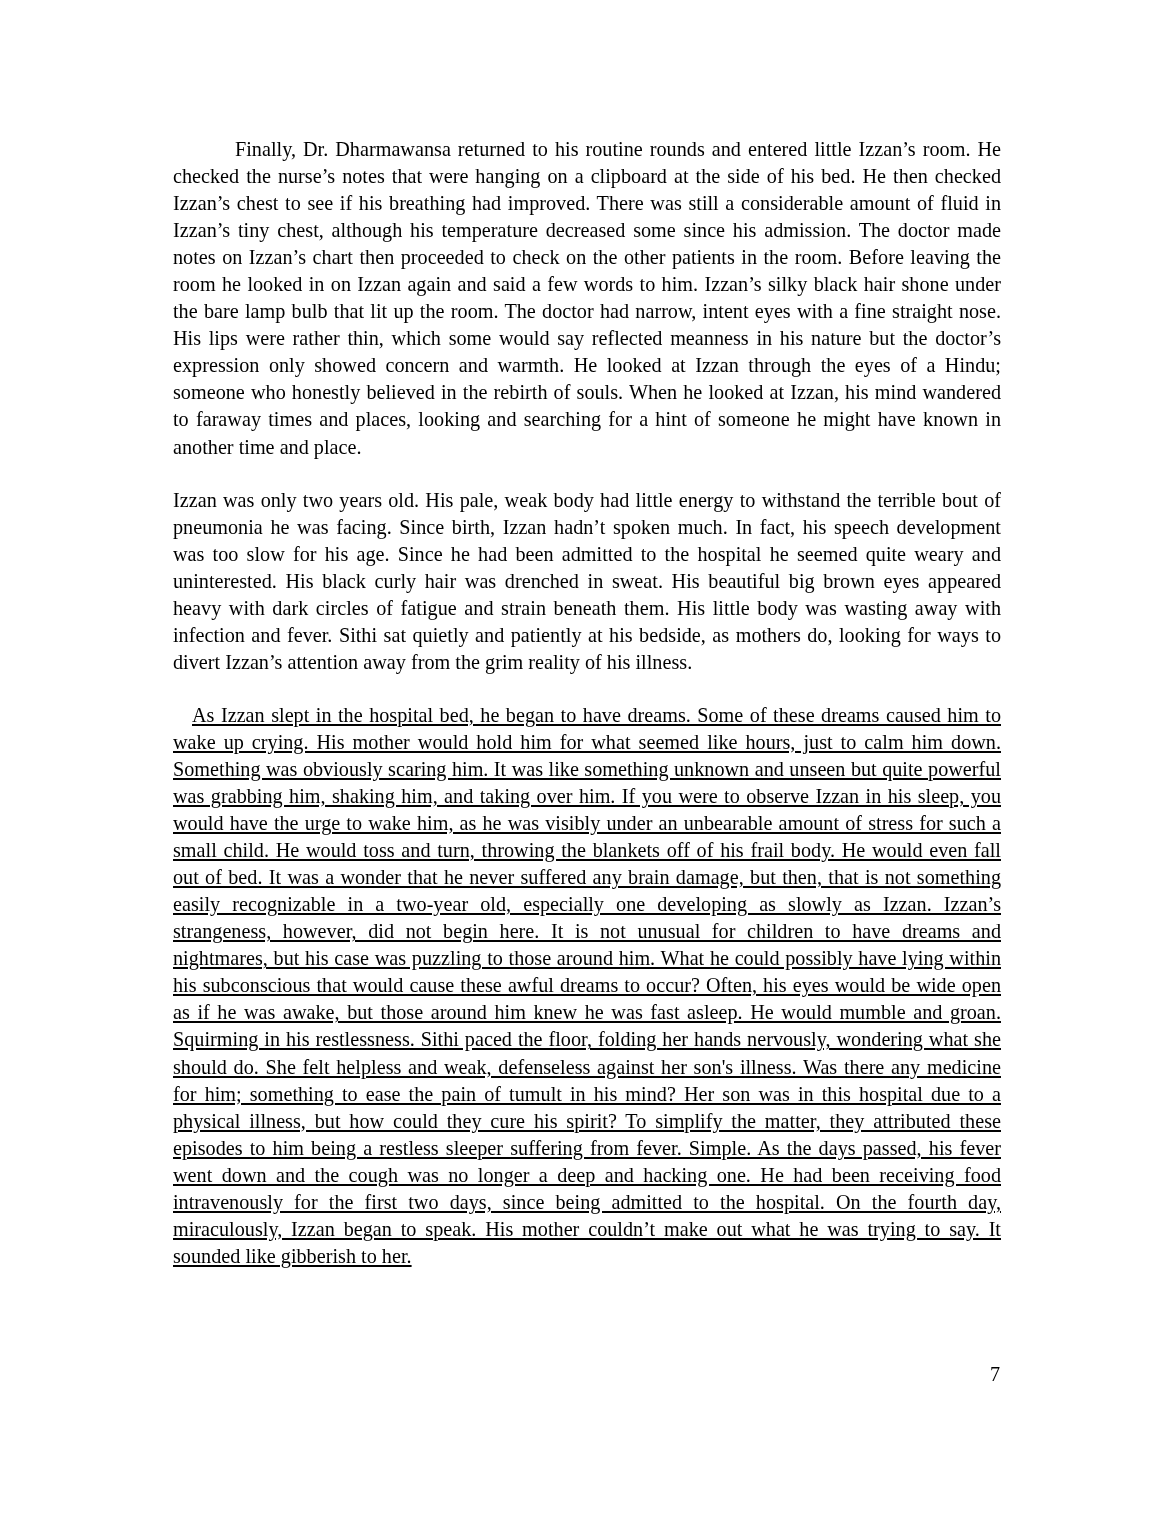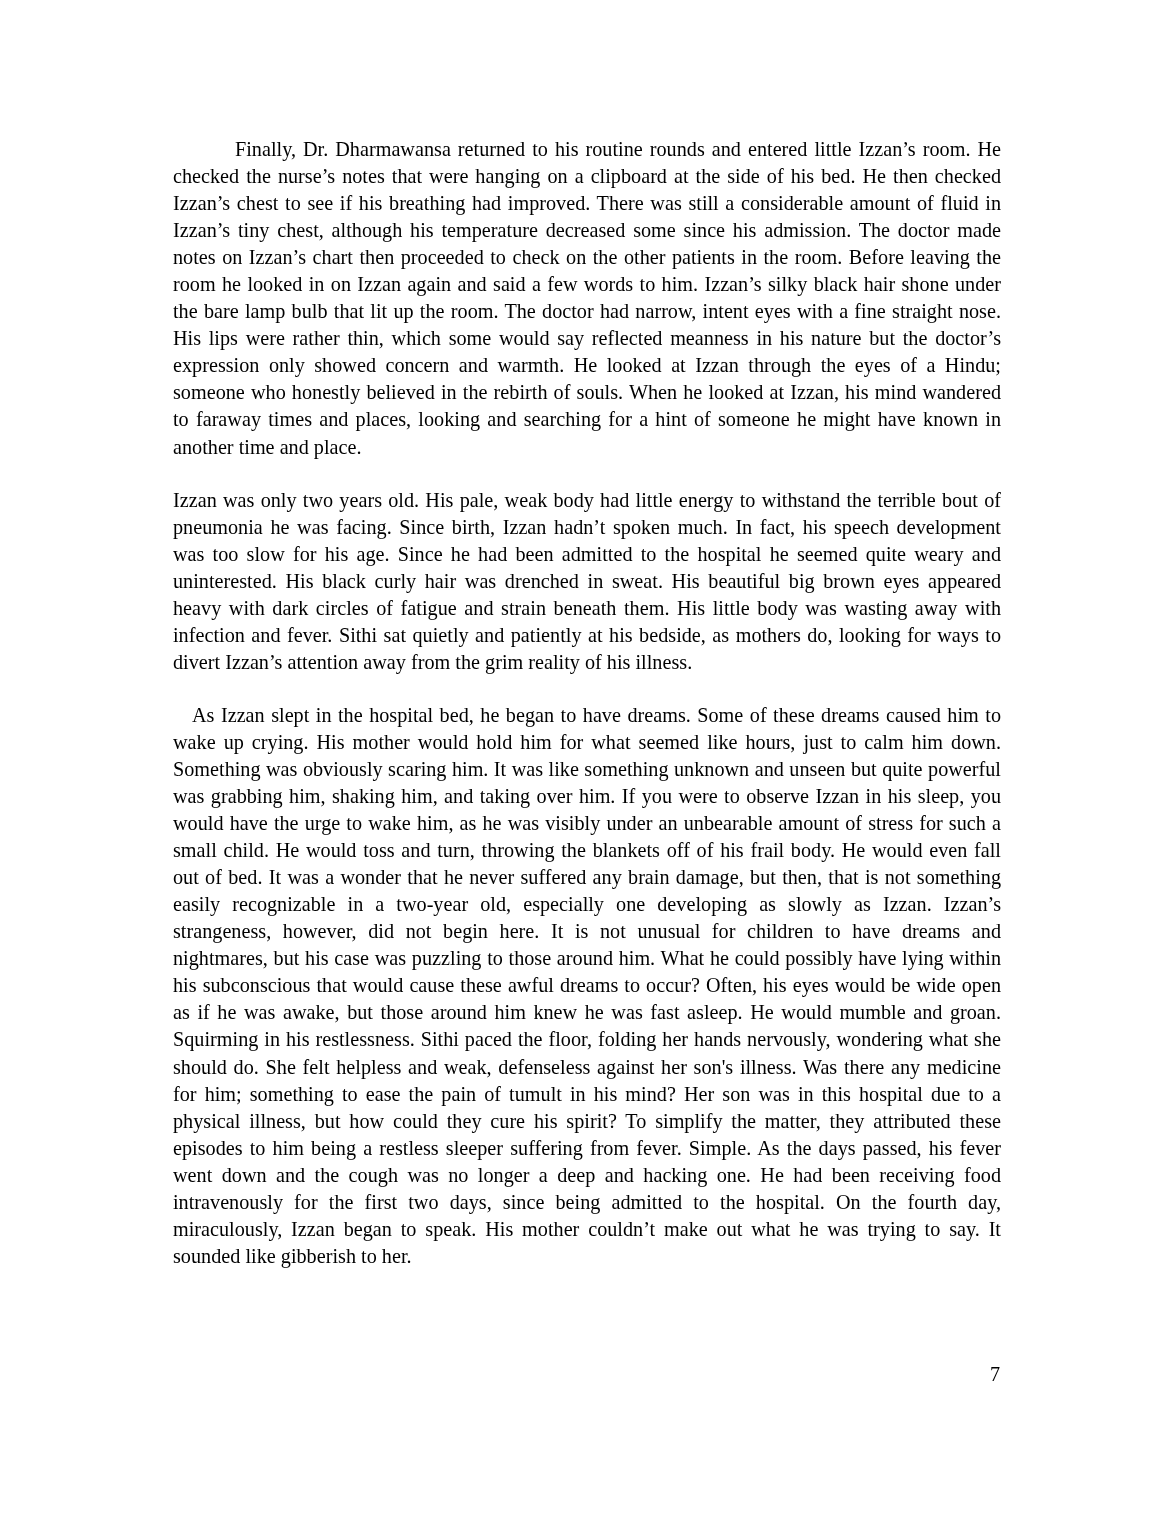--- a/index.html
+++ b/index.html
@@ -41,20 +41,21 @@
     margin-bottom: 0;
   }
   .para-indent-large {
     text-indent: 62px;
   }
   .para-indent-none {
     text-indent: 0;
   }
   .para-indent-small {
     text-indent: 19px;
+    text-decoration: underline;
   }
   .page-number {
     position: absolute;
     right: 170px;
     bottom: 52px;
     font-size: 20.2px;
     line-height: 1;
     text-align: right;
     color: #000000;
   }

